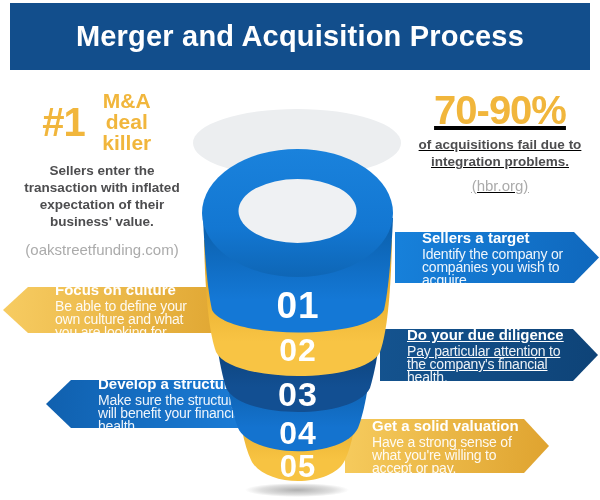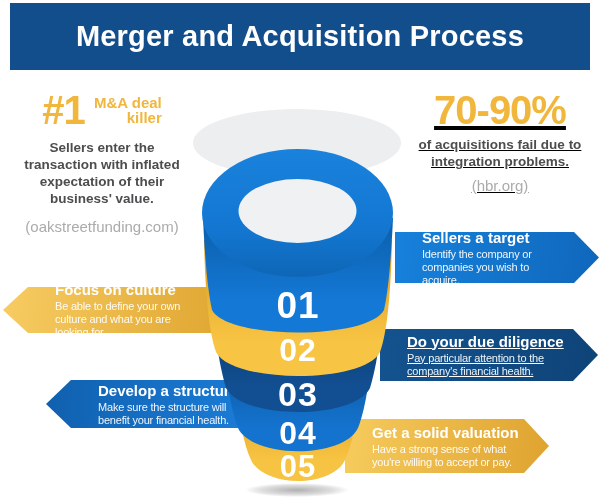--- a/index.html
+++ b/index.html
@@ -18,39 +18,39 @@
   
   .stat{position:absolute;text-align:center;}
   .stat-left{left:22px;top:90px;width:160px;}
   .stat-right{left:405px;top:90px;width:190px;text-decoration:underline;}
   .stat-number{
     color:var(--yellow-text,#F1B63C);font-weight:bold;font-size:40px;line-height:1;
     letter-spacing:-1px;
   }
   .stat-top{display:flex;align-items:center;justify-content:center;gap:7px;}
   .stat-label{
-    color:var(--yellow-text,#F1B63C);font-weight:bold;font-size:15px;line-height:1.0;
-    text-align:right;width:70px;
+    color:var(--yellow-text,#F1B63C);font-weight:bold;font-size:21px;line-height:1.0;
+    text-align:center;width:70px;
   }
   .stat-body{
     margin-top:9px;color:var(--text-dark,#4D4D4F);font-weight:bold;font-size:13.5px;
     line-height:17px;
   }
   .stat-source{margin-top:11px;color:var(--text-muted,#ABABAB);font-size:15px;}
   .stat-right .stat-body{margin-top:6px;}
   .stat-right .stat-source{margin-top:7px;}
   
   .banner{
     position:absolute;color:#fff;box-sizing:border-box;
     display:flex;flex-direction:column;justify-content:center;
     filter:drop-shadow(0 3px 3px rgba(40,40,40,.18));
     z-index:1;
   }
   .banner .t{font-size:15px;font-weight:bold;line-height:17px;}
-  .banner .d{font-size:11px;line-height:13px;margin-top:2px;color:rgba(255,255,255,.93);letter-spacing:-.2px;}
+  .banner .d{font-size:14px;line-height:13px;margin-top:2px;color:rgba(255,255,255,.93);letter-spacing:-.2px;}
   .banner.point-right{clip-path:polygon(0 0,calc(100% - 25px) 0,100% 50%,calc(100% - 25px) 100%,0 100%);padding:4px 30px 4px 27px;}
   .banner.point-left{clip-path:polygon(25px 0,100% 0,100% 100%,25px 100%,0 50%);padding:4px 8px 4px 52px;}
   .banner-identify {left:395px;top:232px;width:204px;height:51px;background:linear-gradient(100deg,#1781DB,#0F67BC);}
   .banner-culture  {left:3px;  top:287px;width:210px;height:46px;background:linear-gradient(95deg,#F7CC62,#E1A834);}
   .banner-diligence{left:380px;top:329px;width:218px;height:52px;background:linear-gradient(100deg,#14538F,#0E4377);text-decoration:underline;}
   .banner-structure{left:46px; top:380px;width:207px;height:48px;background:linear-gradient(95deg,#1060AE,#1B7DD8);}
   .banner-valuation{left:345px;top:419px;width:204px;height:54px;background:linear-gradient(95deg,#F6CB5D,#DFA32F);}
   
   .funnel-svg{position:absolute;left:0;top:0;z-index:2;pointer-events:none;}
   .funnel-num{

